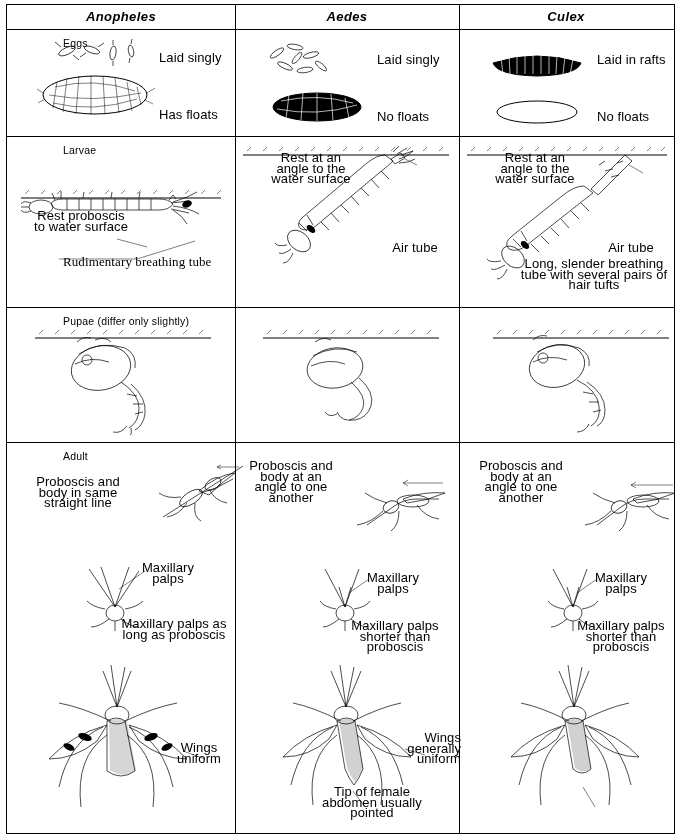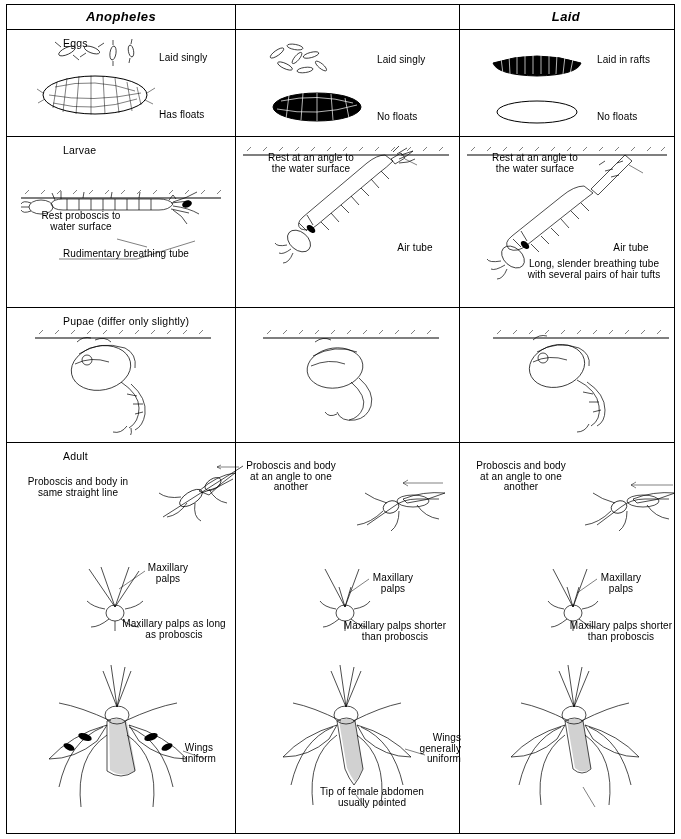--- a/index.html
+++ b/index.html
@@ -51,21 +51,21 @@
     letter-spacing: .4px;
   }
   .row-label {
     position: absolute;
     font-size: 10.5px;
     letter-spacing: .2px;
     padding-left: 48px;
   }
   .cap {
     position: absolute;
-    font-size: 10px;
+    font-size: 13px;
     line-height: 10.5px;
     letter-spacing: .1px;
     text-align: center;
     color: #000;
   }
   .cap.left { text-align: left; }
   svg { display: block; }
   .art {
     position: absolute;
     pointer-events: none;
@@ -84,21 +84,22 @@
 
     <div class="vline" style="left:228px;"></div>
     <div class="vline" style="left:452px;"></div>
 
     <div class="hline" style="top:24px;"></div>
     <div class="hline" style="top:131px;"></div>
     <div class="hline" style="top:302px;"></div>
     <div class="hline" style="top:437px;"></div>
 
     <div class="genus-head" style="left:0px; width:228px;">Anopheles</div>
-    <div class="genus-head" style="left:452px; width:214px;">Laid</div>
+    <div class="genus-head" style="left:228px; width:224px;">Aedes</div>
+    <div class="genus-head" style="left:452px; width:214px;">Culex</div>
 
     <div class="row-label" style="left:8px; top:32px;">Eggs</div>
     <div class="row-label" style="left:8px; top:139px;">Larvae</div>
     <div class="row-label" style="left:8px; top:310px;">Pupae (differ only slightly)</div>
     <div class="row-label" style="left:8px; top:445px;">Adult</div>
 
     <svg class="art" style="left:30px; top:32px;" width="130" height="95" viewBox="0 0 130 95">
       <g class="kt">
 
         <ellipse cx="30" cy="14" rx="9" ry="3.4" transform="rotate(-25 30 14)"></ellipse>
@@ -185,21 +186,21 @@
 
         <path d="M148 10 l4 -5 l3 4"></path>
       </g>
       <g class="kf">
         <ellipse cx="166" cy="14" rx="5" ry="3.5" transform="rotate(-20 166 14)"></ellipse>
       </g>
     </svg>
     <div class="cap" style="left:24px; top:206px; width:100px;">
       <span>Rest proboscis to water surface</span>
     </div>
-    <div class="cap left" style="left:56px; top:244px; width:170px;">Rudimentary breathing tube</div>
+    <div class="cap left" style="left:56px; top:252px; width:170px;font-family:Liberation Serif, serif;">Rudimentary breathing tube</div>
     <svg class="art" style="left:40px; top:230px;" width="160" height="30" viewBox="0 0 160 30">
       <path d="M12 24 L90 24 L148 6" class="kth"></path>
       <path d="M70 4 L100 12" class="kth"></path>
     </svg>
 
     <svg class="art" style="left:234px; top:140px;" width="212" height="135" viewBox="0 0 212 135">
       <path d="M2 10 L208 10" class="wtr"></path>
       <g class="kth">
         <path d="M6 6 l4 -4 M22 6 l4 -4 M38 6 l4 -4 M54 6 l4 -4 M70 6 l4 -4 M86 6 l4 -4 M102 6 l4 -4 M118 6 l4 -4 M134 6 l4 -4 M150 6 l4 -4 M166 6 l4 -4 M182 6 l4 -4 M198 6 l4 -4"></path>
       </g>

